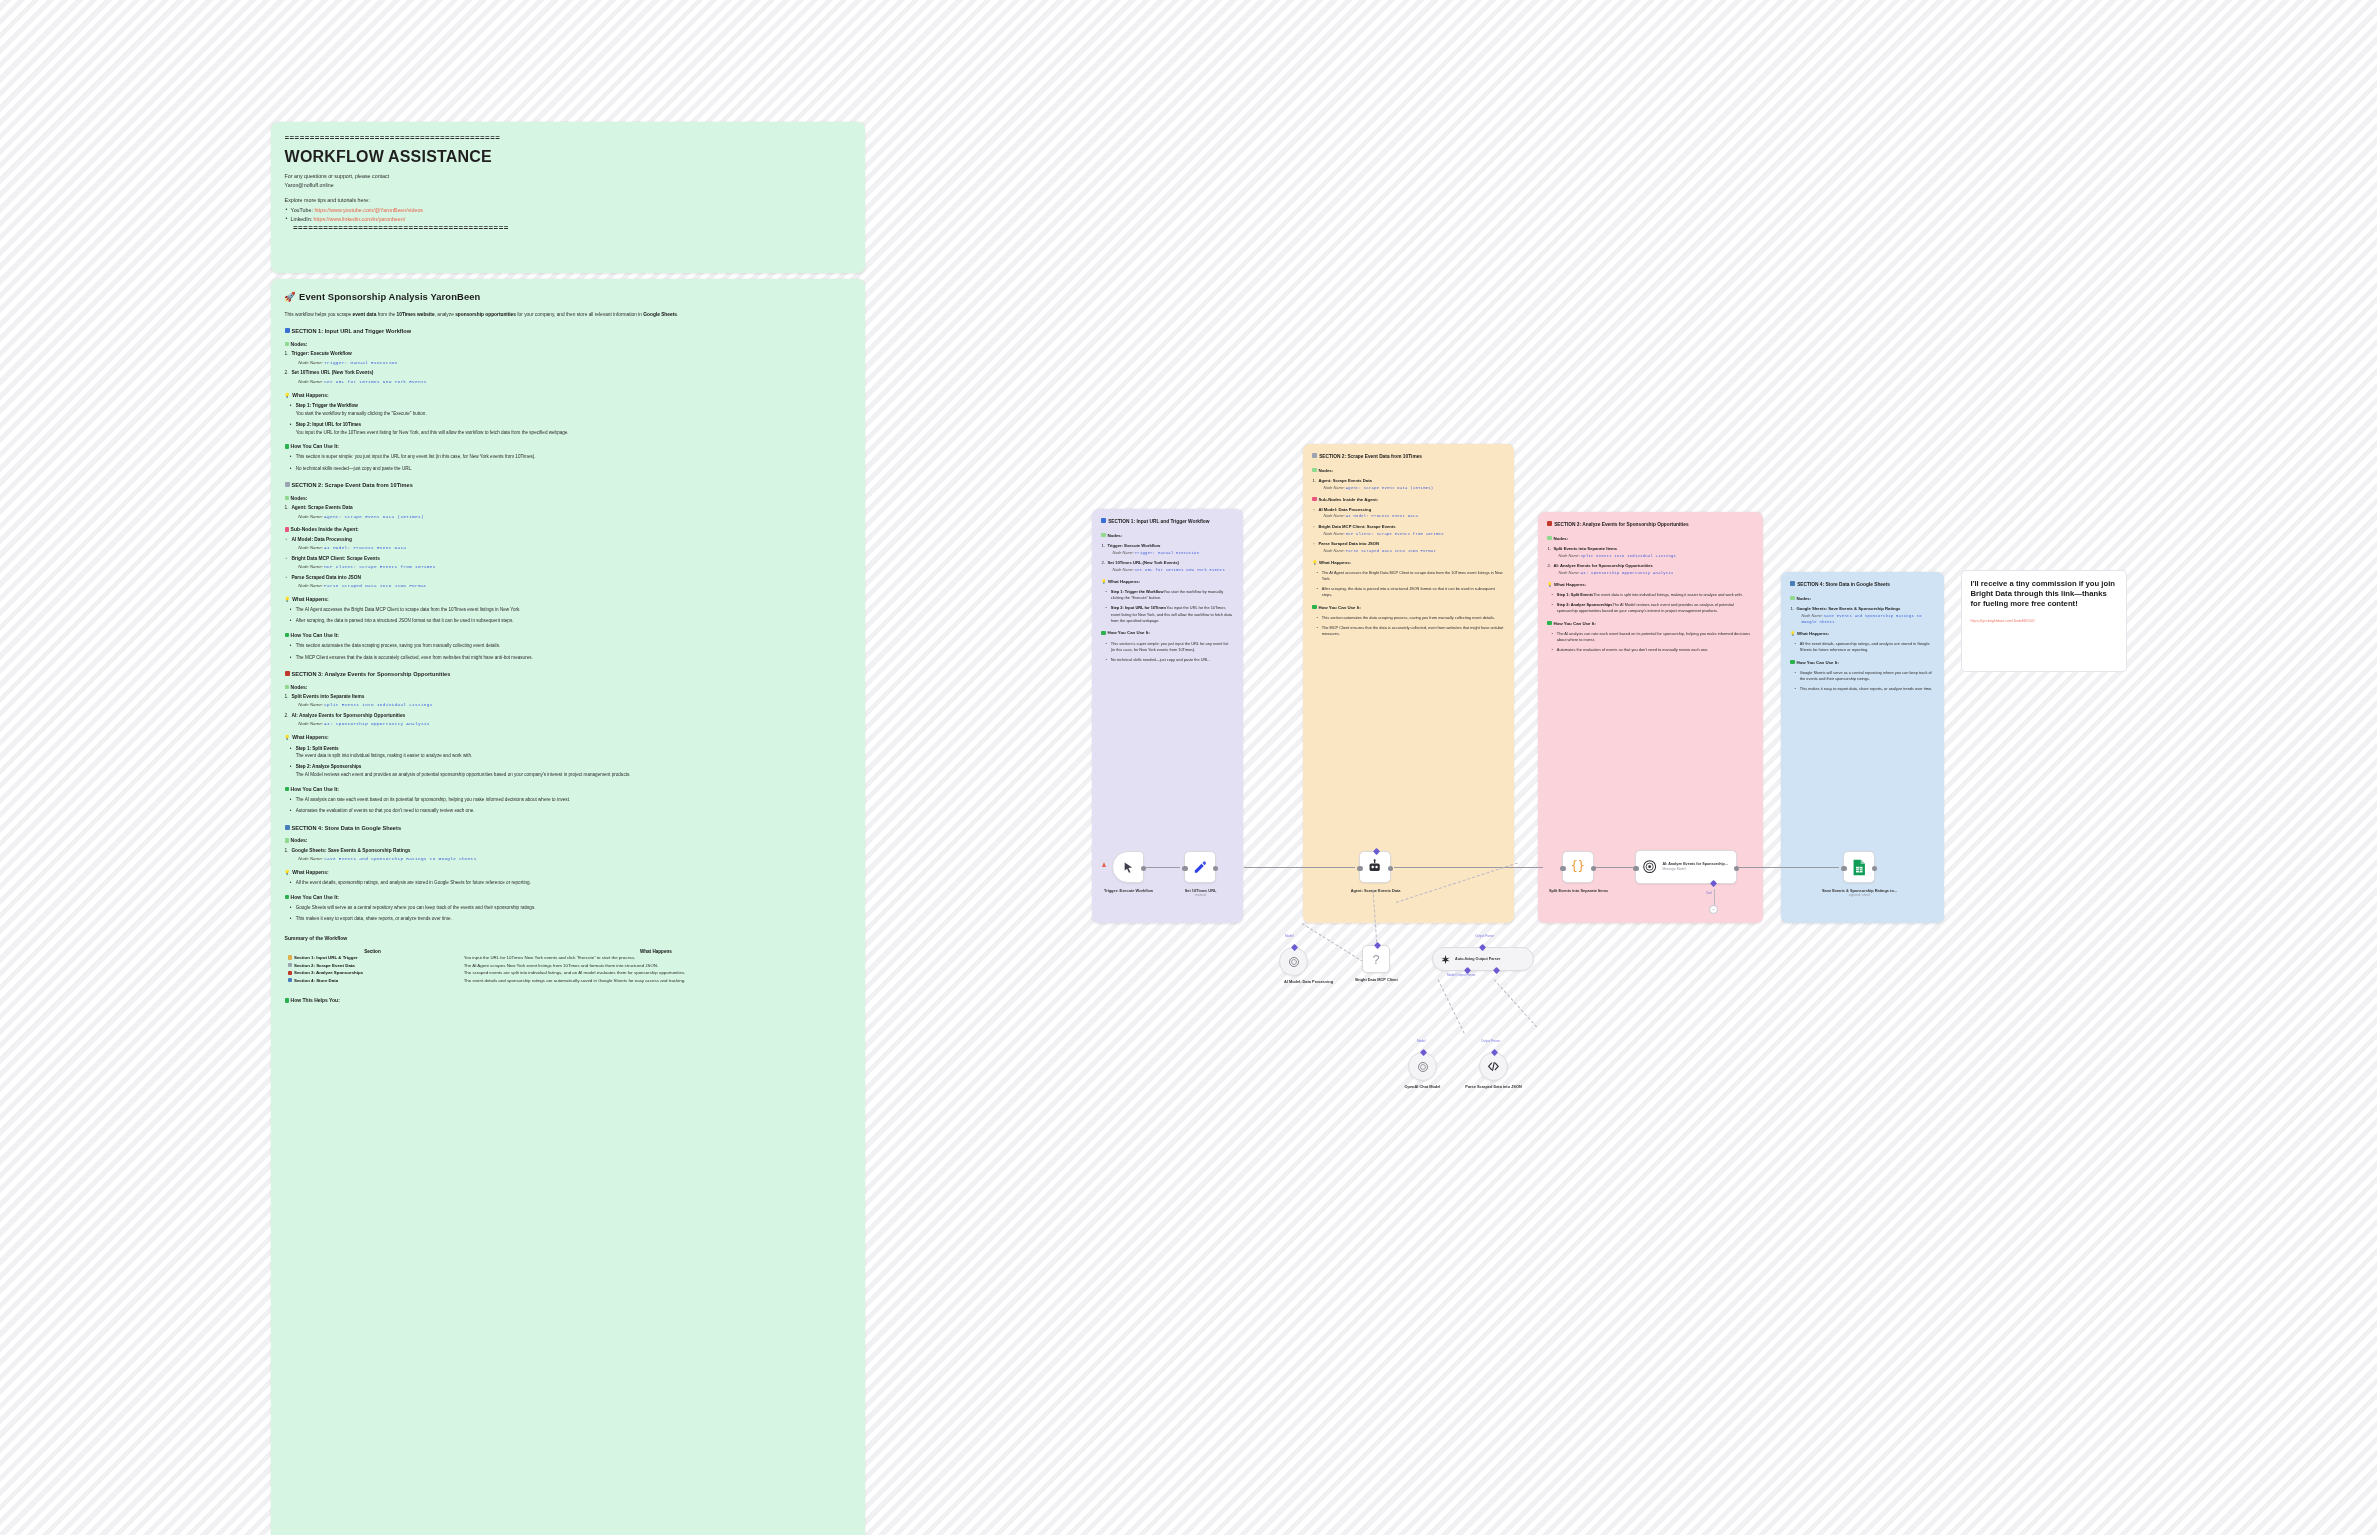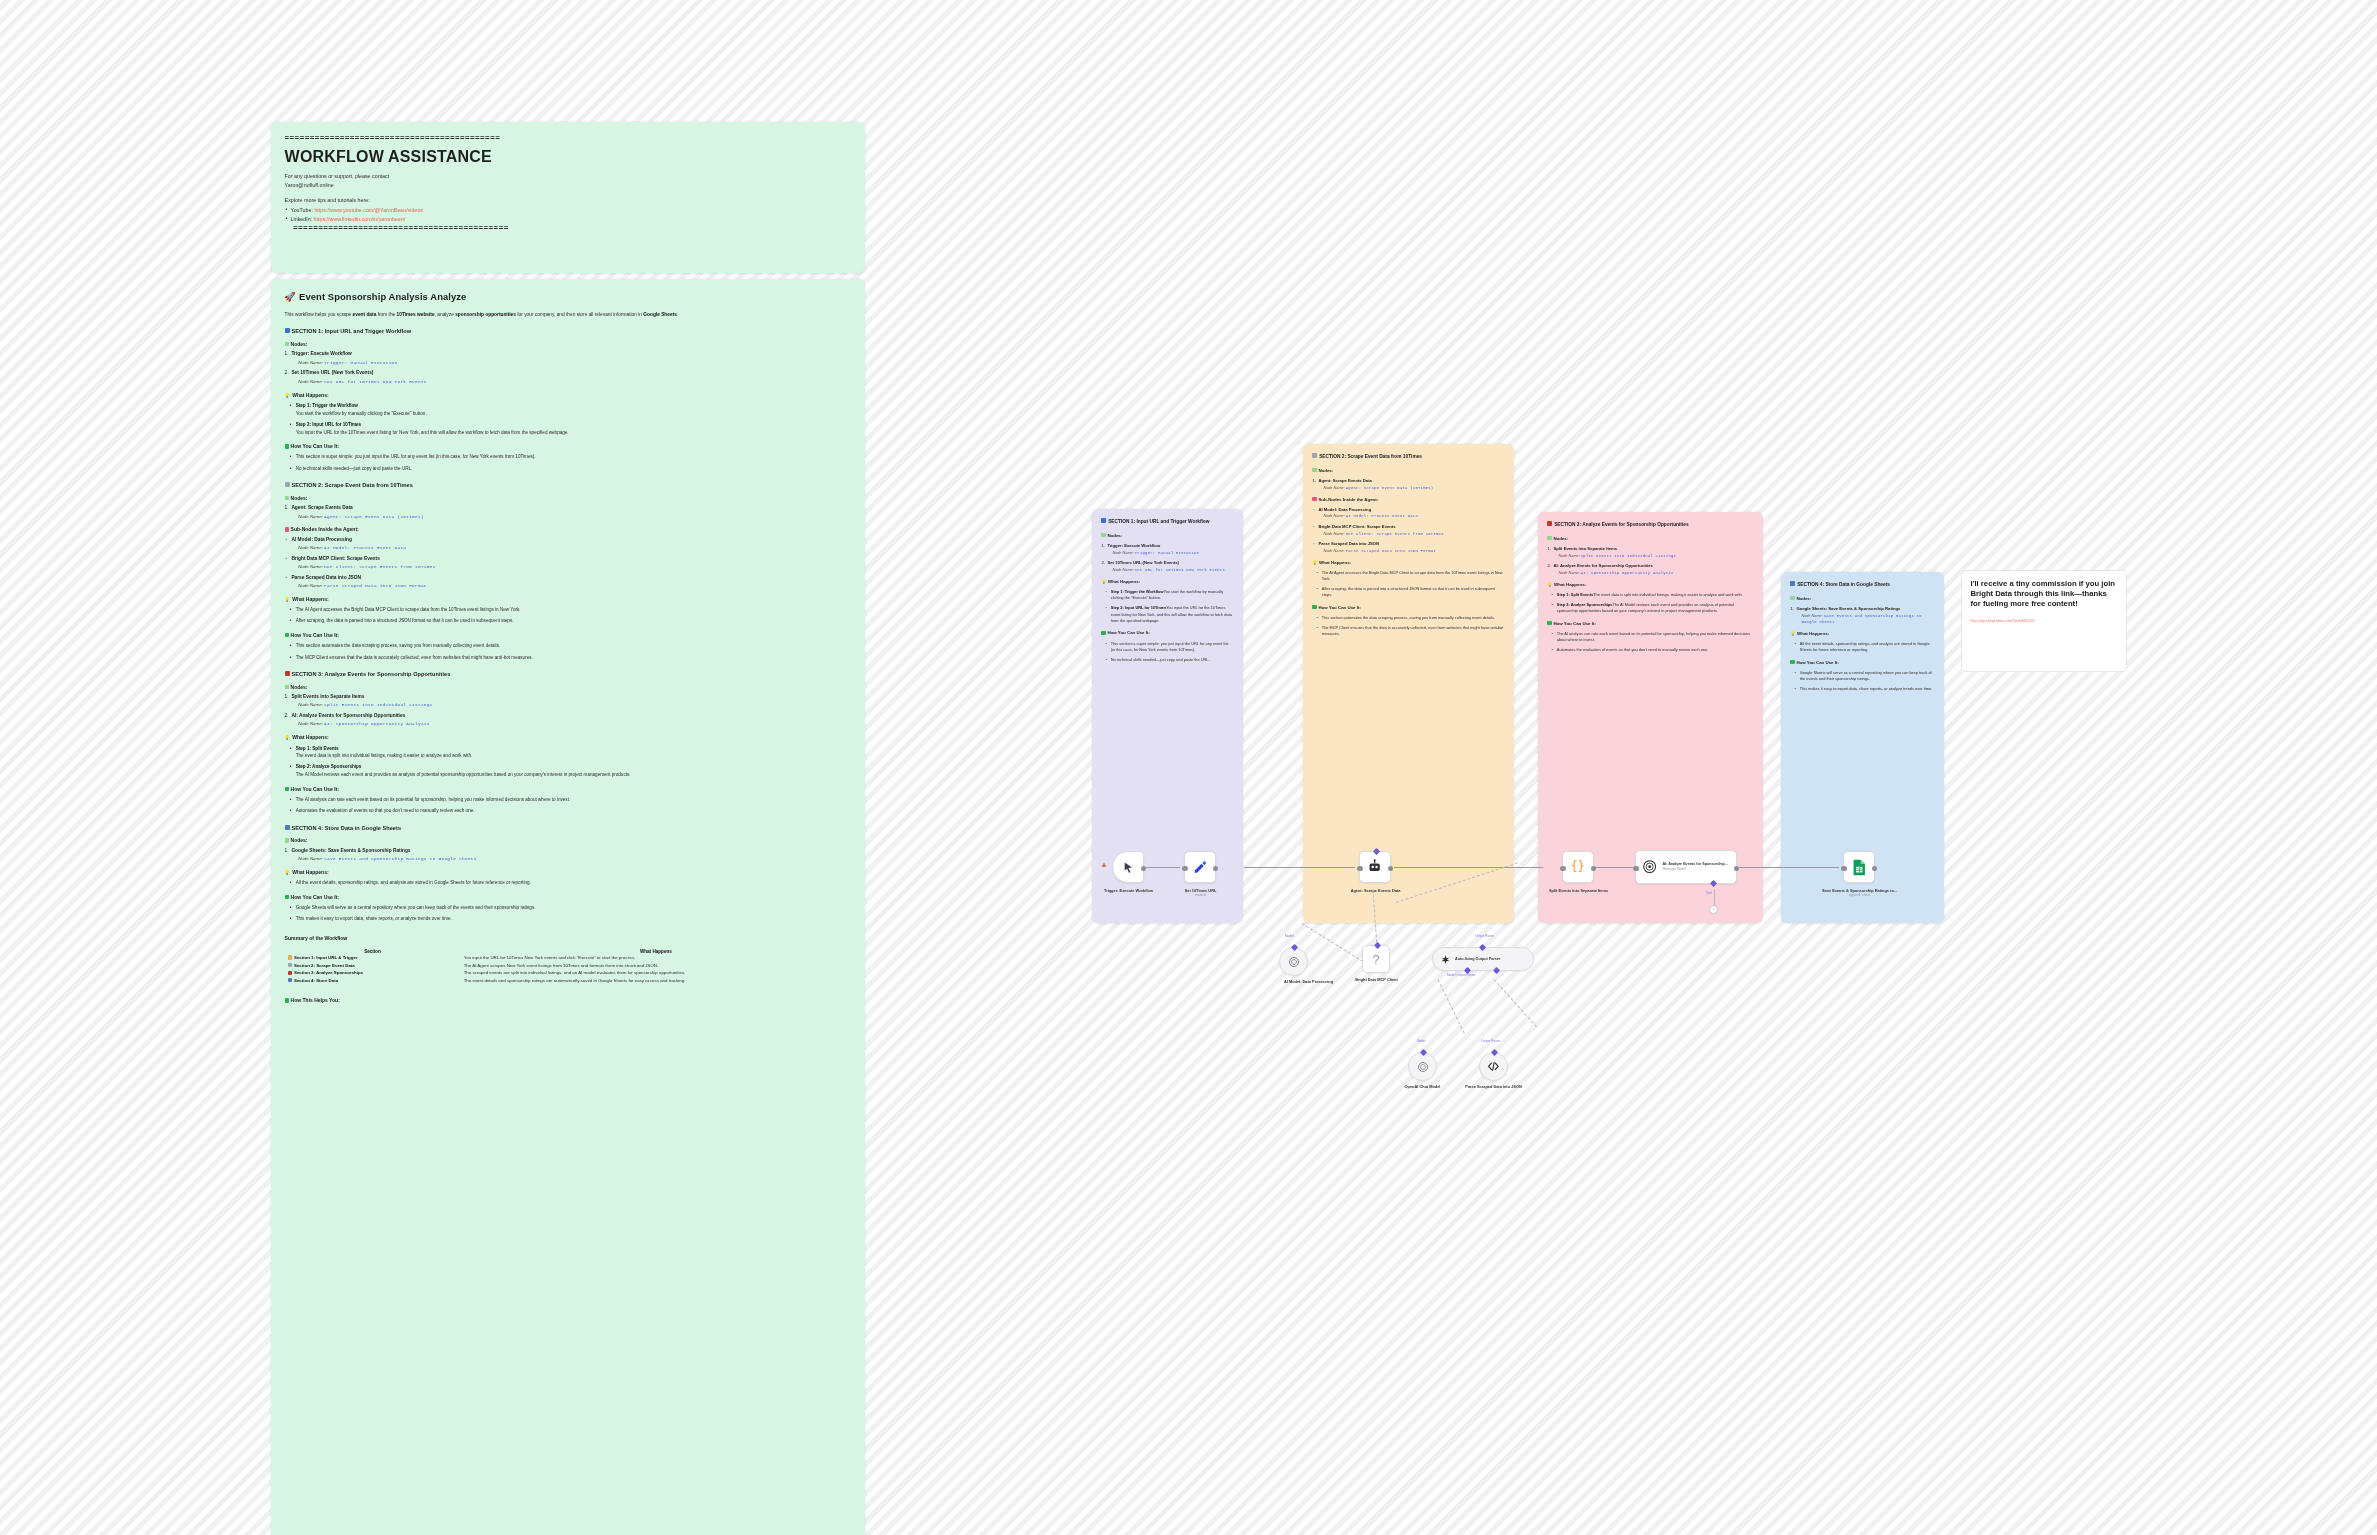--- a/index.html
+++ b/index.html
@@ -218,21 +218,21 @@
       <li><span>LinkedIn:</span>
         <a class="lnk" href="#">https://www.linkedin.com/in/yaronbeen/</a></li>
     </ul>
     <div class="eq-rule" style="margin-left:8.5px">===========================================</div>
   </div>
 </div>
 
 <div class="note doc-note" style="left:271px; top:279px; width:594px; height:1270px;">
   <div class="doc-pad">
     <div class="doc2-h1">
-      🚀 <span>Event Sponsorship Analysis Analyze</span>
+      🚀 <span>Event Sponsorship Analysis YaronBeen</span>
     </div>
     <div class="doc2-intro">
       <span>This workflow helps you scrape </span><b>event data</b><span> from the </span><b>10Times website</b><span>, analyze </span><b>sponsorship opportunities</b><span> for your company, and then store all relevant information in </span><b>Google Sheets</b><span>.</span>
     </div>
 
     <div class="sec-head">
       <span class="bdg lg" style="background:#3b6fd4"></span><span>SECTION 1: Input URL and Trigger Workflow</span>
     </div>
     <div class="sub-head">
       <span class="bdg" style="background:#8fd98f"></span><span>Nodes:</span>

